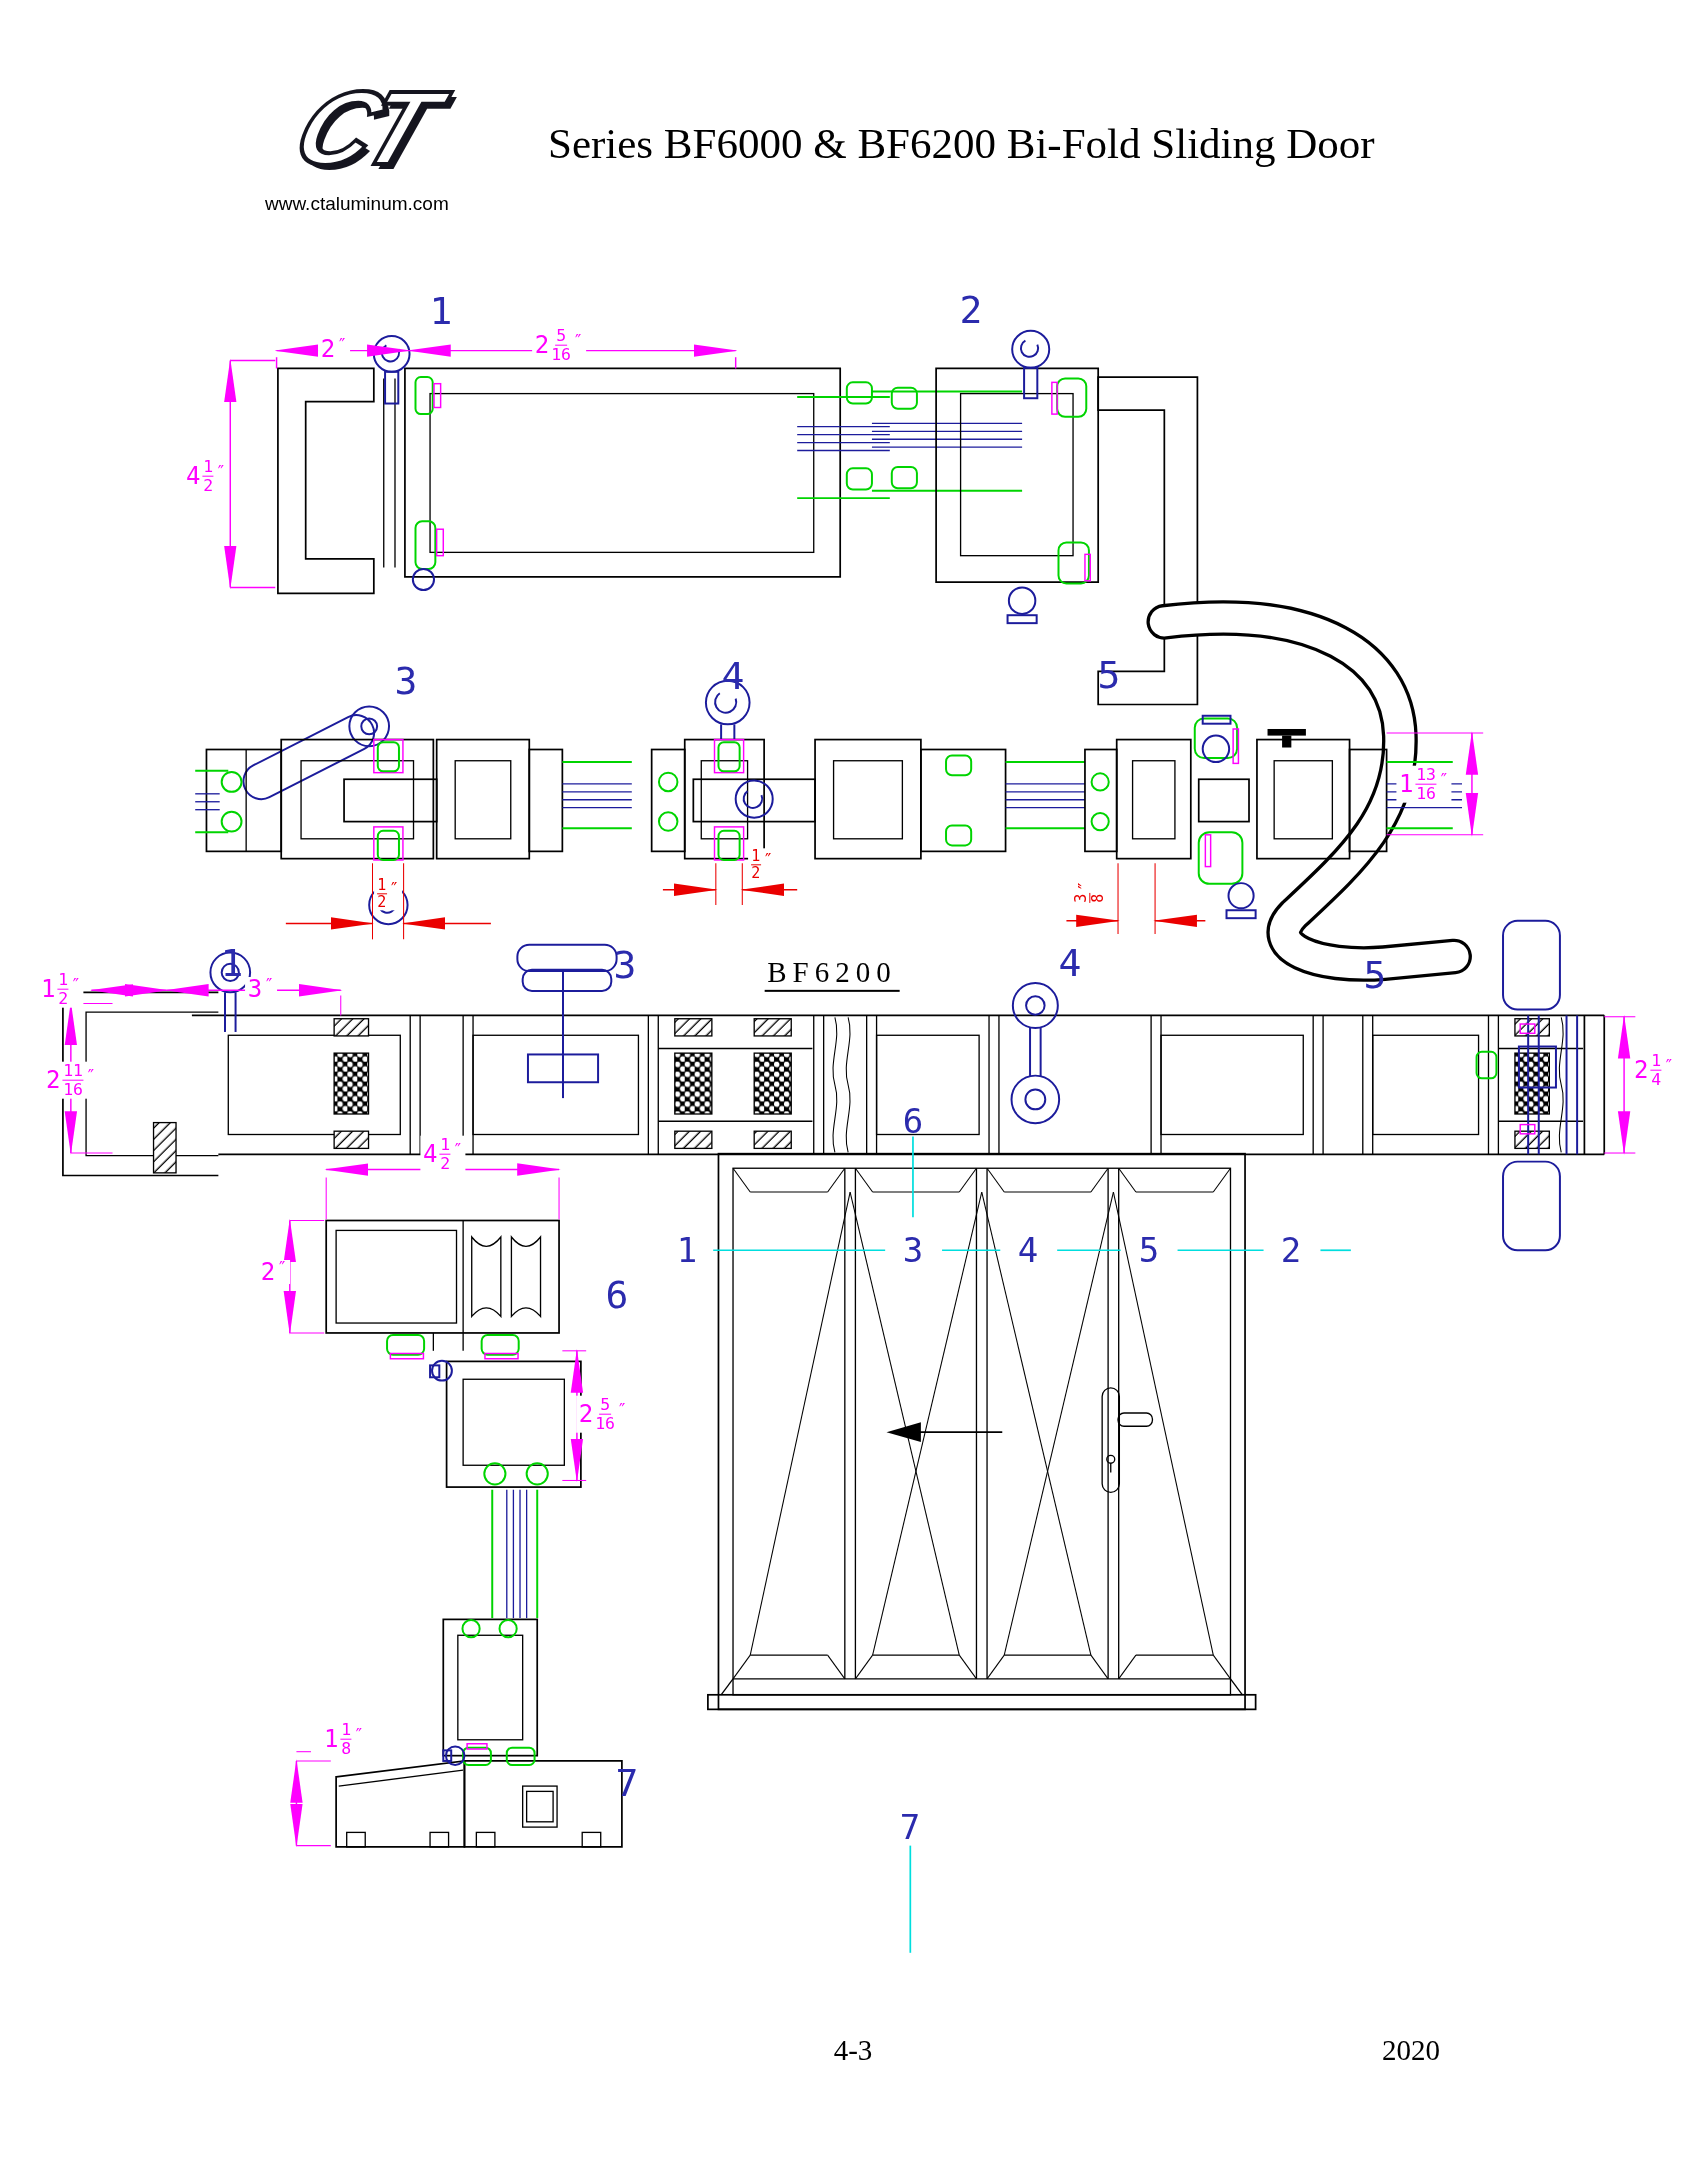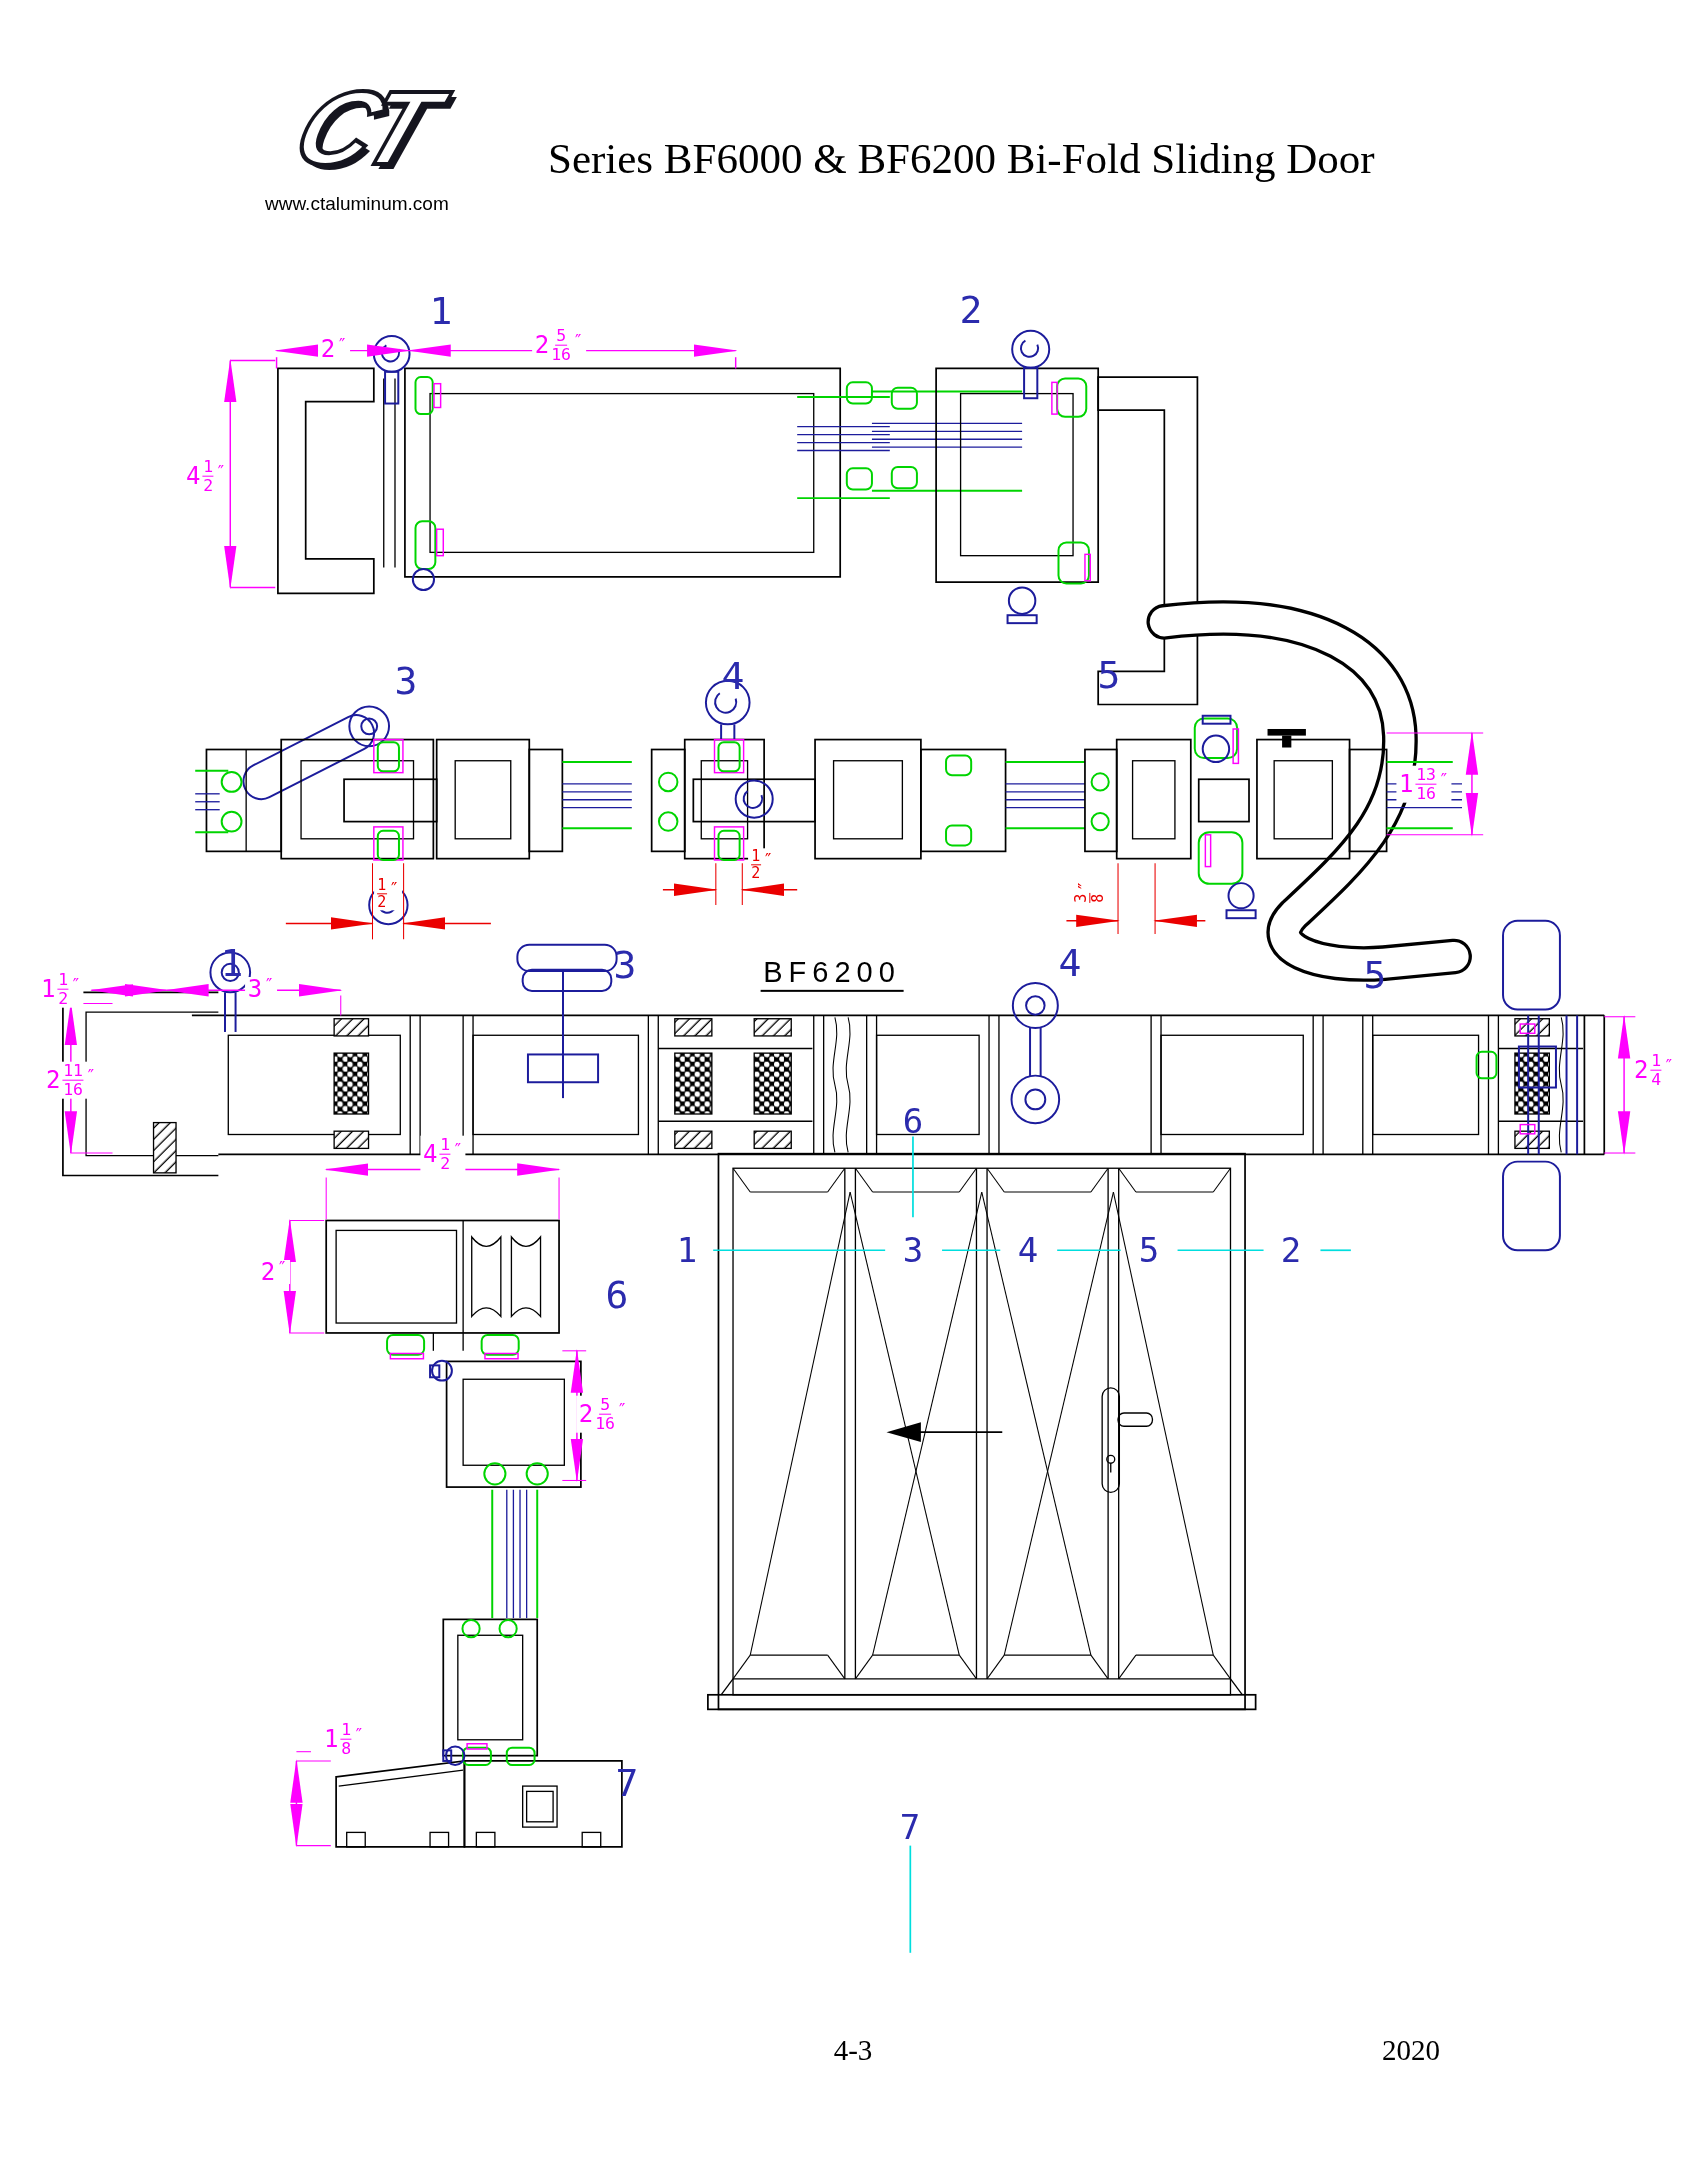--- a/index.html
+++ b/index.html
@@ -11,26 +11,26 @@
   .sg{stroke:#00d400;fill:none;stroke-width:3}
   .sb{stroke:#1c1c9c;fill:none;stroke-width:3}
   .sm{stroke:#ff00ff;fill:none;stroke-width:2.2}
   .sr{stroke:#ea0000;fill:none;stroke-width:2.2}
   .sc{stroke:#00dede;fill:none;stroke-width:2.6}
   .fillk{fill:#000;stroke:none}
   .tubeO{stroke:#000;stroke-width:54;fill:none;stroke-linecap:round}
   .tubeI{stroke:#fff;stroke-width:44;fill:none;stroke-linecap:round}
   .lgS{fill:#15151f;font:italic 900 158px "Liberation Sans",sans-serif;letter-spacing:-14px}
   .lgM{fill:#fff;stroke:#15151f;stroke-width:6;font:italic 900 158px "Liberation Sans",sans-serif;letter-spacing:-14px}
-  .title{position:absolute;left:548px;top:134px;font-family:"Liberation Serif",serif;font-size:43px;color:#000;white-space:nowrap}
+  .title{position:absolute;left:548px;top:119px;font-family:"Liberation Serif",serif;font-size:43px;color:#000;white-space:nowrap}
   .site{position:absolute;left:265px;top:193px;font-family:Liberation Sans, sans-serif;font-size:19px;color:#000}
   .ft{position:absolute;transform:translate(-50%,-50%);font-family:"Liberation Serif",serif;font-size:29px;color:#000}
   .co{position:absolute;transform:translate(-50%,-50%);font-family:"DejaVu Sans Mono",monospace;color:#2b2bad;font-size:38px;line-height:1}
   .co.small{font-size:34px}
-  .bf{position:absolute;left:832px;top:975px;transform:translate(-50%,-50%);font-family:Liberation Sans, sans-serif;font-size:29px;color:#000;letter-spacing:6px;border-bottom:2px solid #000;padding:0 2.6px 3.3px;line-height:1;white-space:nowrap}
+  .bf{position:absolute;left:832px;top:975px;transform:translate(-50%,-50%);font-family:Liberation Serif, serif;font-size:29px;color:#000;letter-spacing:6px;border-bottom:2px solid #000;padding:0 2.6px 3.3px;line-height:1;white-space:nowrap}
   .dim{position:absolute;transform:translate(-50%,-50%);display:flex;align-items:center;gap:2px;font-family:"DejaVu Sans Mono",monospace;color:#ff00ff;font-size:24px;line-height:1;background:#fff;padding:0 2.6px;white-space:nowrap}
   .dim .fr{display:flex;flex-direction:column;align-items:center;font-size:16.5px;line-height:1.08}
   .dim .fr span:first-child{border-bottom:1.3px solid currentColor;padding:0 0.7px}
   .dim .u{font-size:17px;margin-top:-8px}
   .dim.red{color:#ea0000;font-size:20px}
   .dim.red .fr{font-size:15px}
   .dim.rot{transform:translate(-50%,-50%) rotate(-90deg)}
 </style>
 </head>
 <body>

